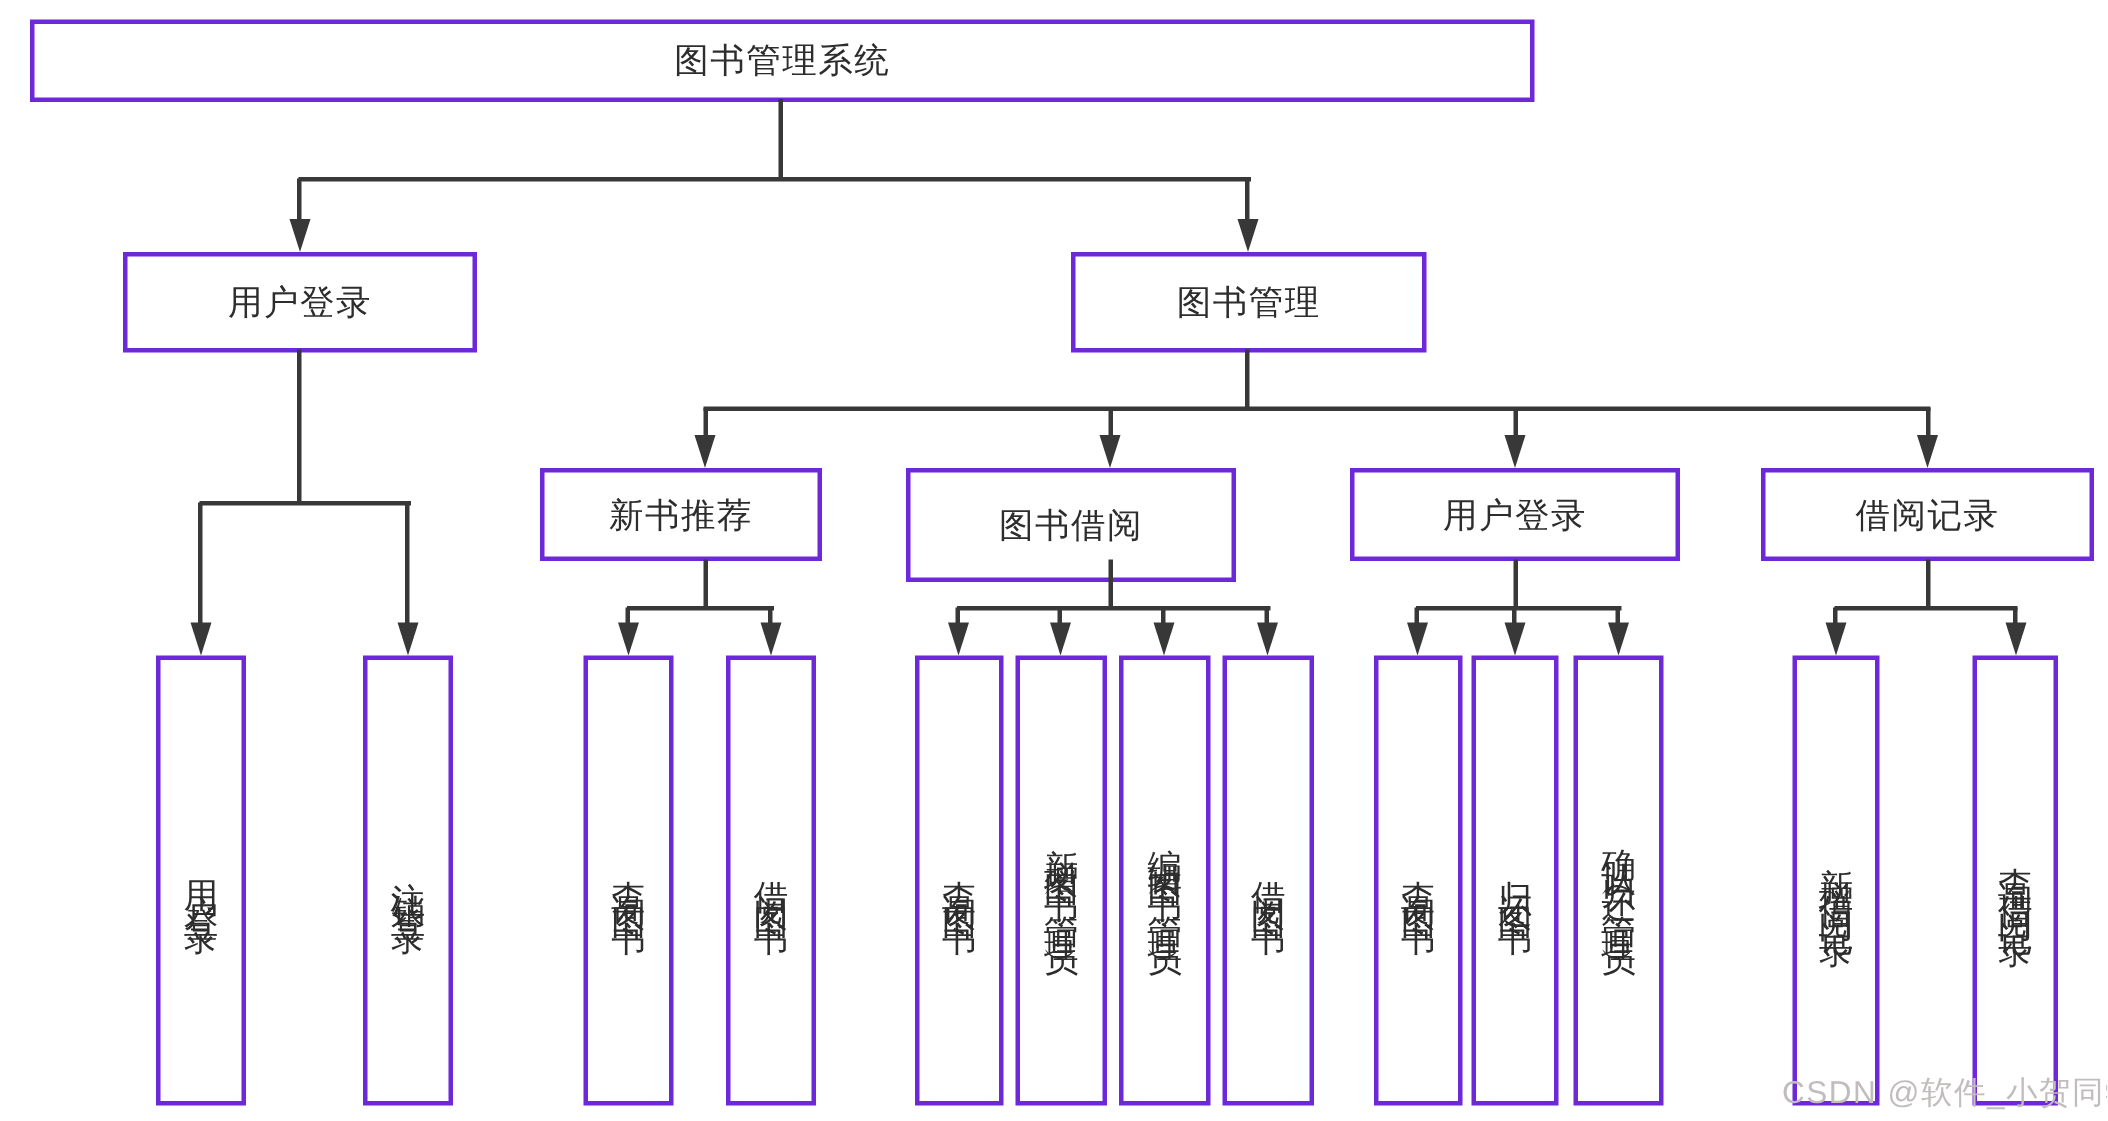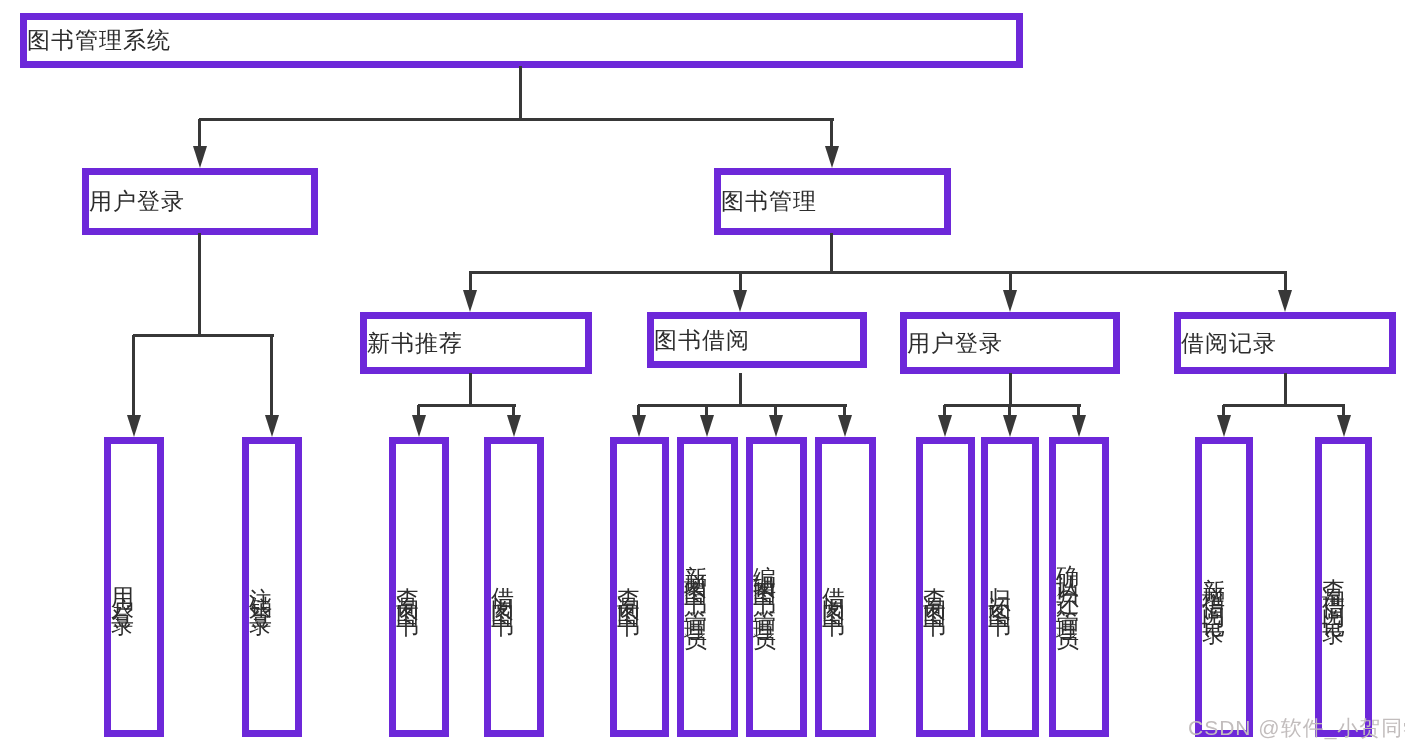--- a/index.html
+++ b/index.html
@@ -12,23 +12,24 @@
     position: relative;
     width: 1405px;
     height: 747px;
     background: #ffffff;
     overflow: hidden;
   }
   .box {
     position: absolute;
     box-sizing: border-box;
     background: #ffffff;
-    border: 7px solid #6d28d9;
+    border: 3px solid #6d28d9;
     display: flex;
     align-items: center;
+    justify-content: center;
     color: #2d2d2d;
     font-size: 23px;
     letter-spacing: 1px;
     white-space: nowrap;
   }
   .vbox .vtext {
     writing-mode: vertical-lr;
     text-orientation: mixed;
     letter-spacing: 9px;
     line-height: 1;
@@ -74,24 +75,24 @@
     <span>图书管理系统</span>
   </div>
 
   <div class="box" style="left:82px; top:168px; width:236px; height:67px;">
     <span>用户登录</span>
   </div>
   <div class="box" style="left:714px; top:168px; width:237px; height:67px;">
     <span>图书管理</span>
   </div>
 
-  <div class="box" style="left:360px; top:312px; width:232px; height:62px;">
+  <div class="box" style="left:360px; top:312px; width:188px; height:62px;">
     <span>新书推荐</span>
   </div>
-  <div class="box" style="left:647px; top:312px; width:220px; height:56px;">
+  <div class="box" style="left:604px; top:312px; width:220px; height:76px;">
     <span>图书借阅</span>
   </div>
   <div class="box" style="left:900px; top:312px; width:220px; height:62px;">
     <span>用户登录</span>
   </div>
   <div class="box" style="left:1174px; top:312px; width:222px; height:62px;">
     <span>借阅记录</span>
   </div>
 
   <div class="box vbox" style="left:104px; top:437px; width:60px; height:300px;">

